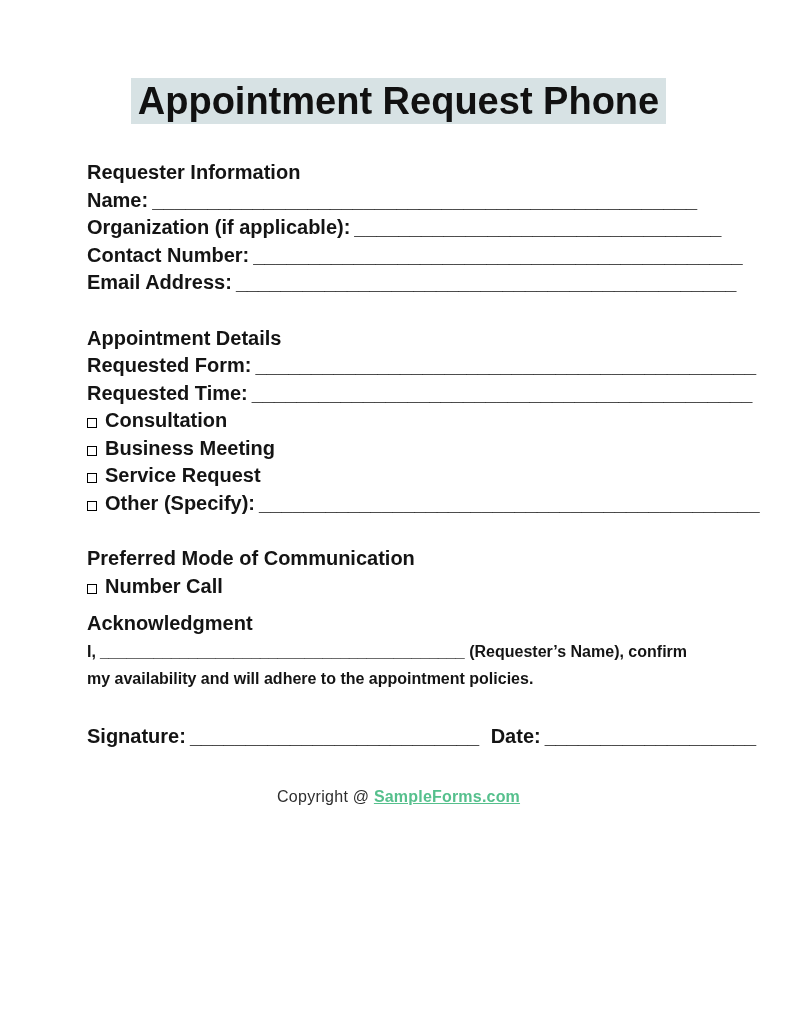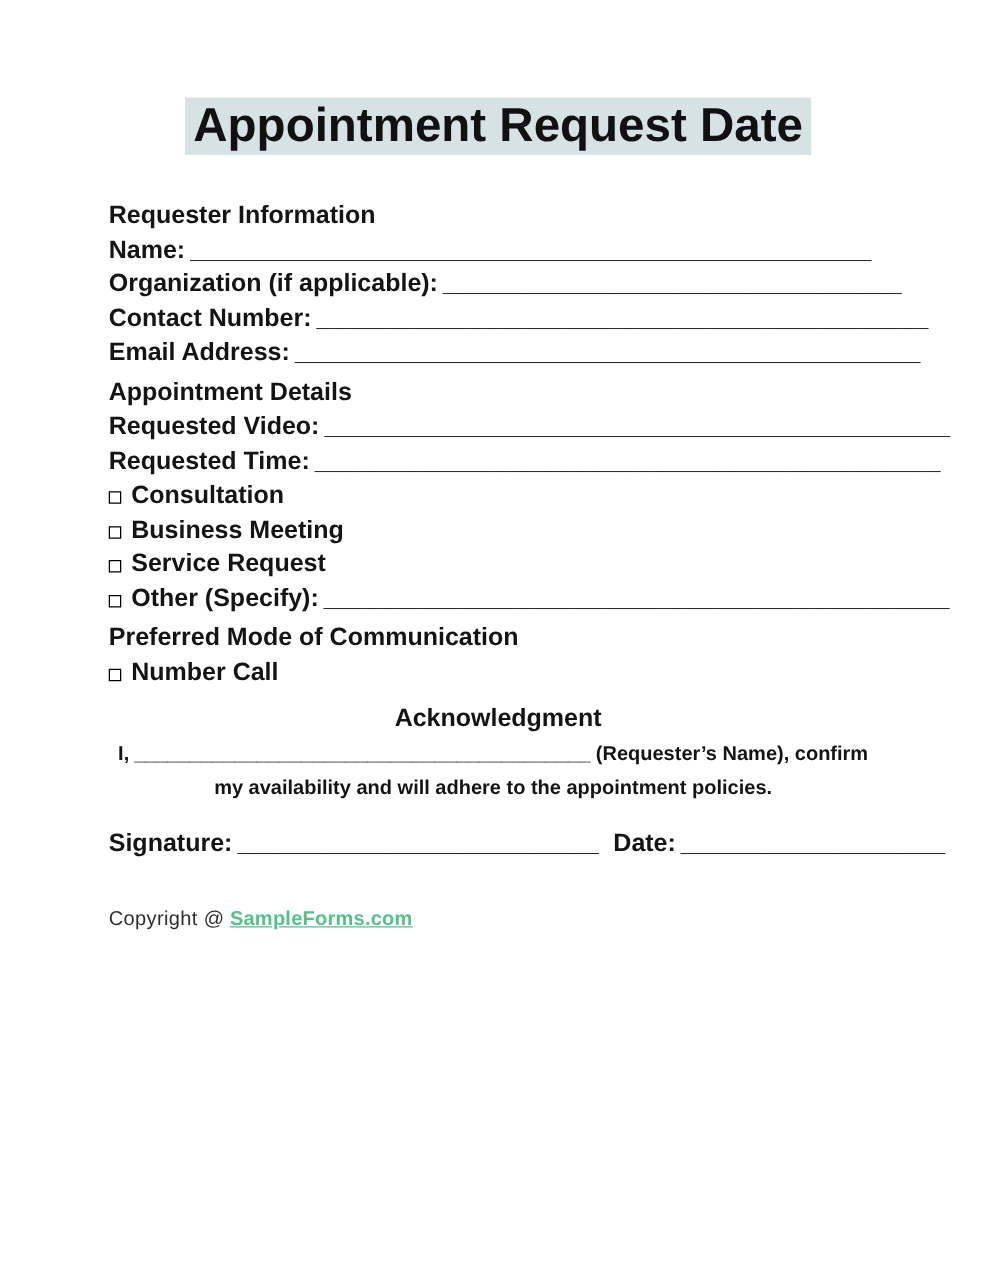--- a/index.html
+++ b/index.html
@@ -38,21 +38,21 @@
     color: #111;
     white-space: nowrap;
   }
   .row {
     font-size: 20px;
     font-weight: bold;
     line-height: 27.5px;
     white-space: nowrap;
     color: var(--text);
   }
-  .section { margin-top: 4px; }
+  .section { margin-top: 28px; }
   .blank {
     font-weight: bold;
     letter-spacing: 0;
     margin-left: 4px;
   }
   .cb {
     display: inline-block;
     width: 10px;
     height: 10px;
     border: 1.6px solid #000;
@@ -60,33 +60,33 @@
     vertical-align: -1px;
     background: #fff;
   }
   .notes-lines { margin-top: 16px; }
   .note-line {
     height: 30px;
     width: 618px;
     margin-left: 3px;
     border-bottom: 2px solid var(--notesline);
   }
-  .ack { margin-top: 10px; text-align: center; }
+  .ack { margin-top: 10px; }
   .ack-text {
     font-size: 16px;
     font-weight: bold;
     line-height: 27.5px;
     width: 615px;
     white-space: normal;
   }
-  .sig-row { margin-top: 17px; }
+  .sig-row { margin-top: 30px; }
   .sig-date-label { margin-left: 6px; }
   .footer {
     margin-top: 38px;
-    text-align: left;
+    text-align: center;
     font-size: 16px;
     white-space: nowrap;
   }
   .footer .copy {
     color: #2e2e2e;
     font-weight: normal;
     letter-spacing: 0.3px;
   }
   .footer .site-link {
     color: var(--link);
@@ -95,21 +95,21 @@
     letter-spacing: 0.2px;
     cursor: pointer;
   }
 </style>
 </head>
 <body>
 
 <div class="page">
 
   <div class="title-wrap">
-    <span class="title-highlight">Appointment Request Date</span>
+    <span class="title-highlight">Appointment Request Phone</span>
   </div>
 
   <div>
     <div class="row">Requester Information</div>
     <div class="row">
       <span>Name:</span><span class="blank">_________________________________________________</span>
     </div>
     <div class="row">
       <span>Organization (if applicable):</span><span class="blank">_________________________________</span>
     </div>
@@ -117,21 +117,21 @@
       <span>Contact Number:</span><span class="blank">____________________________________________</span>
     </div>
     <div class="row">
       <span>Email Address:</span><span class="blank">_____________________________________________</span>
     </div>
   </div>
 
   <div class="section">
     <div class="row">Appointment Details</div>
     <div class="row">
-      <span>Requested Video:</span><span class="blank">_____________________________________________</span>
+      <span>Requested Form:</span><span class="blank">_____________________________________________</span>
     </div>
     <div class="row">
       <span>Requested Time:</span><span class="blank">_____________________________________________</span>
     </div>
     <div class="row">
       <span class="cb"></span><span>Consultation</span>
     </div>
     <div class="row">
       <span class="cb"></span><span>Business Meeting</span>
     </div>

